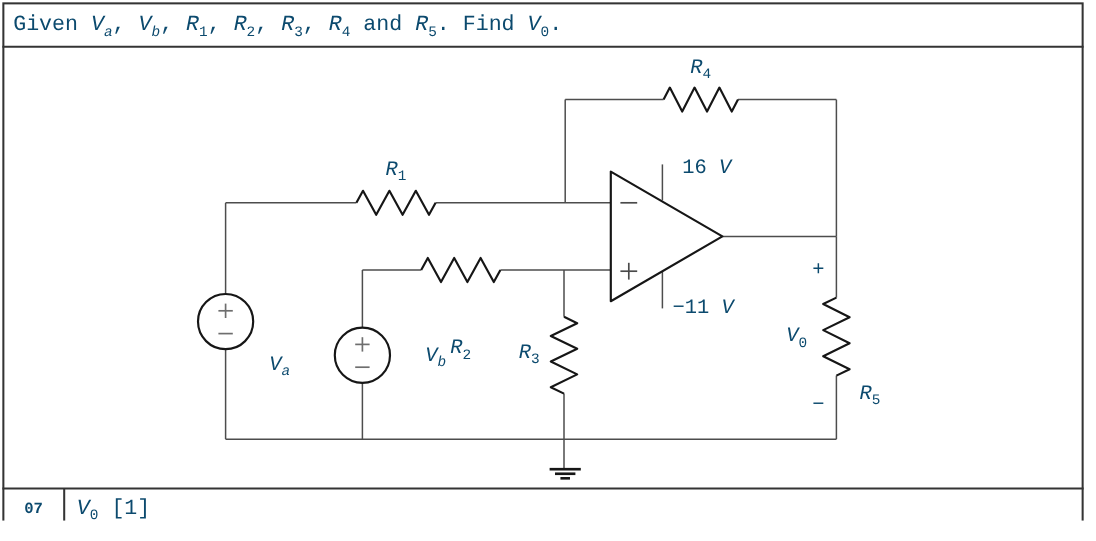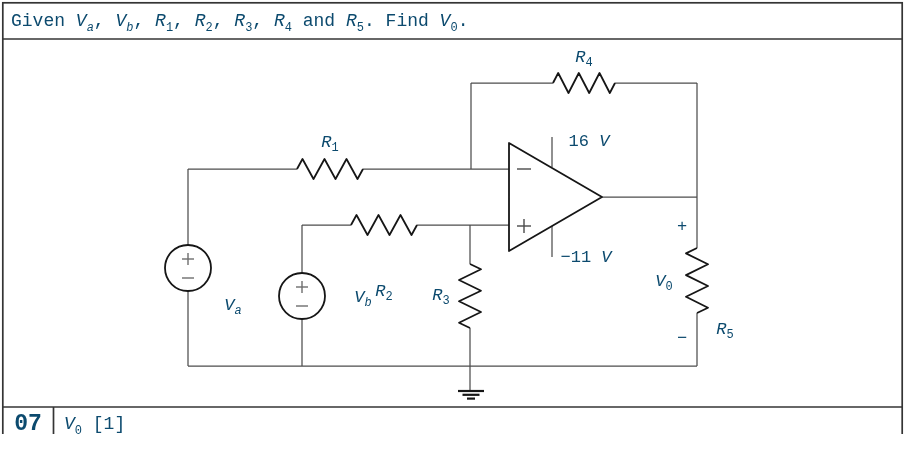--- a/index.html
+++ b/index.html
@@ -106,16 +106,16 @@
   <div class="lbl" style="left:584px; top:57px;"><span class="itl">R</span><sub>4</sub></div>
   <div class="lbl" style="left:725px; top:281px;margin-top:48px;"><span class="itl">R</span><sub>5</sub></div>
   <div class="lbl" style="left:233px; top:267px;margin-top:38px;"><span class="itl">V</span><sub class="itl">a</sub></div>
   <div class="lbl" style="left:339px; top:297px;margin-left:24px;"><span class="itl">V</span><sub class="itl">b</sub></div>
   <div class="lbl" style="left:664px; top:281px;"><span class="itl">V</span><sub>0</sub></div>
   <div class="lbl" style="left:589px; top:141px;"><span>16 </span><span class="itl">V</span></div>
   <div class="lbl" style="left:586px; top:257px;"><span>−11 </span><span class="itl">V</span></div>
   <div class="lbl" style="left:682px; top:226px;">+</div>
   <div class="lbl" style="left:682px; top:338px;">−</div>
 
-  <div class="lbl bold" style="left:28px; top:424px; font-size:23px;">07</div>
+  <div class="lbl bold" style="left:28px; top:424px; font-size:13px;">07</div>
   <div class="lbl-left" style="left:64px; top:424px;"><span class="itl">V</span><sub>0</sub><span> [1]</span></div>
 
 </div>
 
 </body></html>

